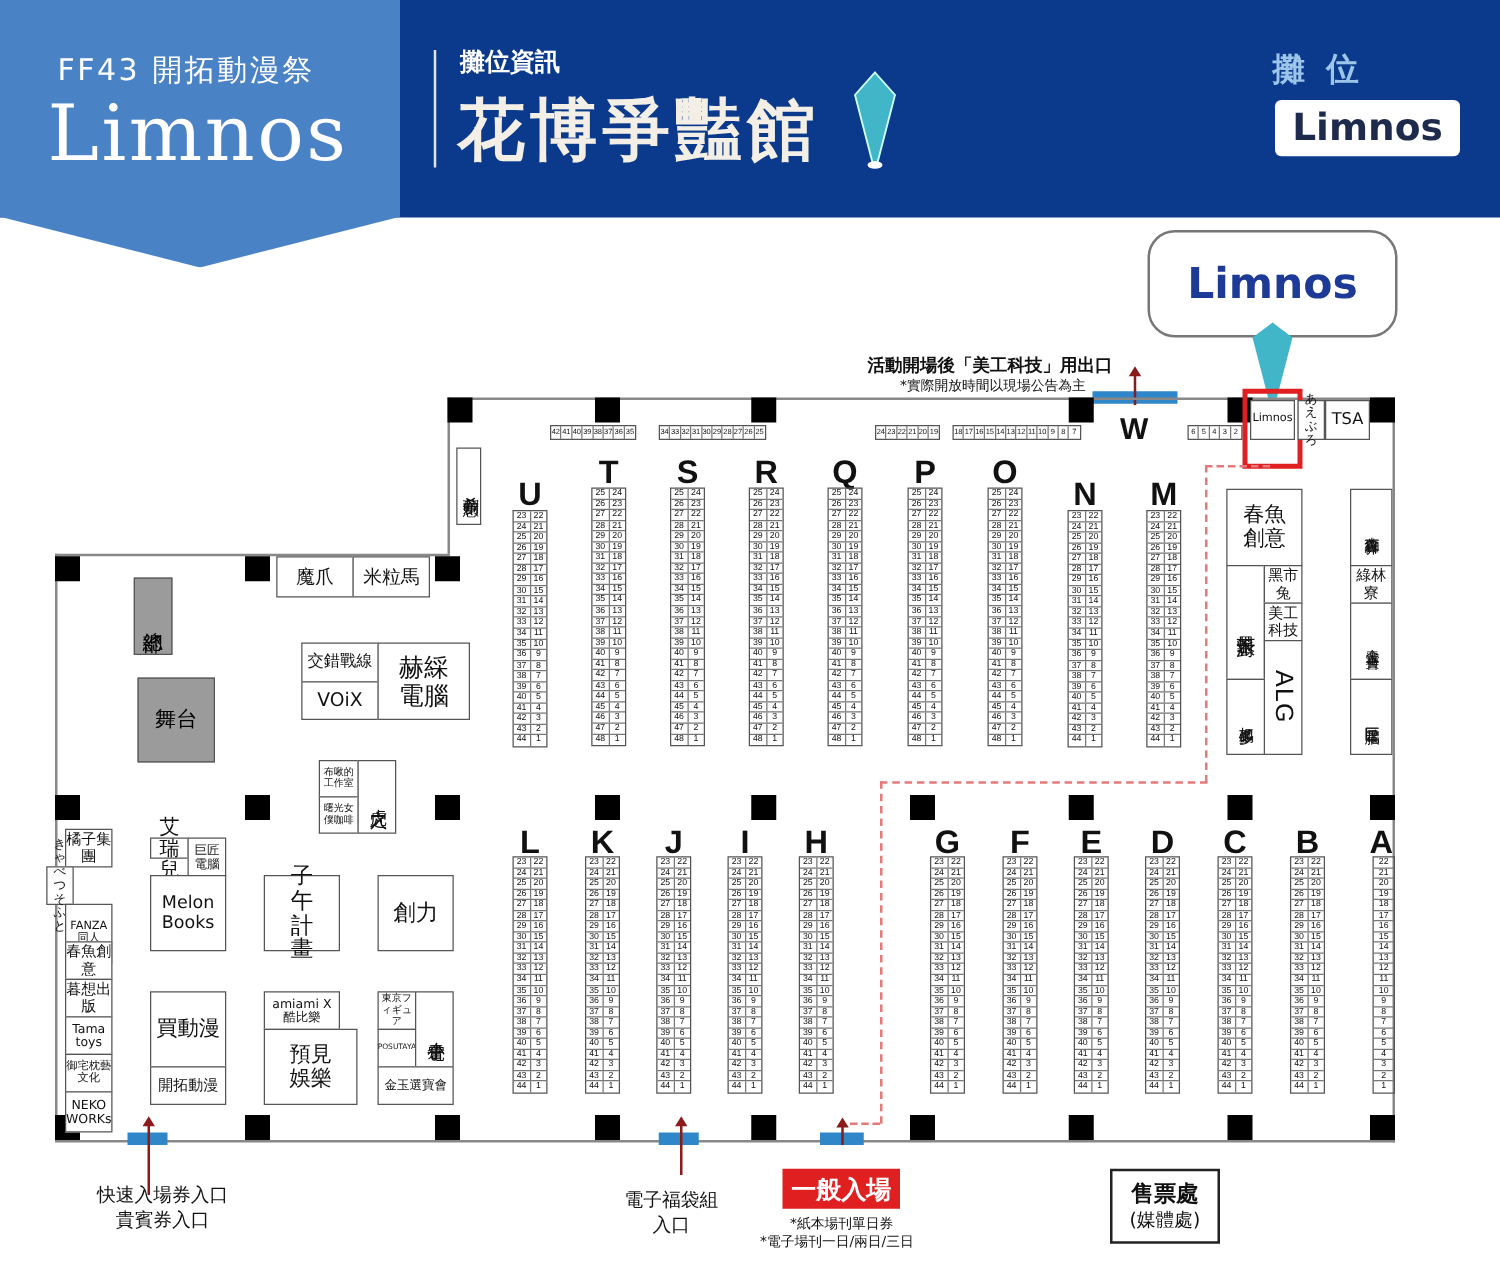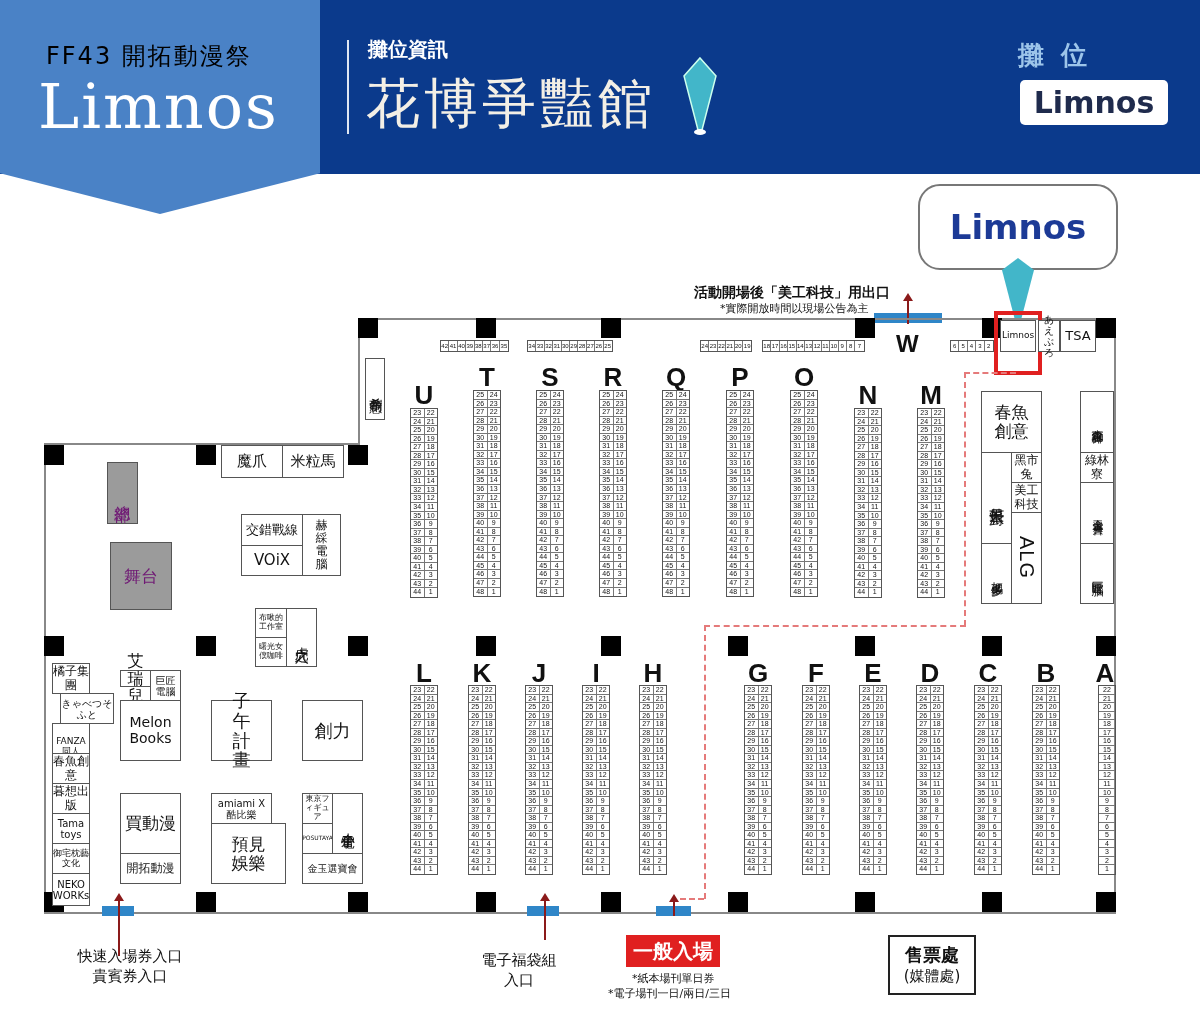--- a/index.html
+++ b/index.html
@@ -1,41 +1,41 @@
 <!DOCTYPE html>
 <html><head>
 <meta charset="utf-8">
 <style>
 *{box-sizing:border-box;margin:0;padding:0}
 body{width:1200px;height:1028px;background:#fff;position:relative;overflow:hidden;font-family:"DejaVu Sans","Liberation Sans",sans-serif;color:#111}
 .abs{position:absolute}
 
 #hdr{position:absolute;left:0;top:0;width:1200px;height:174px;background:#0b3a8c}
 #logo{position:absolute;left:0;top:0;width:320px;height:214px;background:#4a82c6;clip-path:polygon(0 0,100% 0,100% 81%,50% 100%,0 81%)}
-#logo .sub{position:absolute;left:46px;top:40px;color:#000000;font-size:24px;letter-spacing:2px}
+#logo .sub{position:absolute;left:46px;top:40px;color:#ffffff;font-size:24px;letter-spacing:2px}
 #logo .big{position:absolute;left:38px;top:70px;color:#fff;font-family:"DejaVu Serif",serif;font-size:62px;letter-spacing:2px}
 #hdr .sep{position:absolute;left:347px;top:40px;width:2px;height:94px;background:#dfe6f2}
 #hdr .kicker{position:absolute;left:368px;top:36px;color:#fff;font-size:20px;font-weight:bold}
-#hdr .venue{position:absolute;left:366px;top:68px;color:#f3efe6;font-size:54px;font-weight:normal;letter-spacing:4px}
+#hdr .venue{position:absolute;left:366px;top:68px;color:#f3efe6;font-size:54px;font-weight:bold;letter-spacing:4px}
 #hdr .dates{position:absolute;left:738px;top:84px;color:#fff;font-size:38px;font-weight:bold;letter-spacing:2px}
 #hdr .boothlbl{position:absolute;left:1018px;top:38px;color:#9dc5ea;font-size:26px;font-weight:bold;letter-spacing:4px}
 #hdr .boothbox{position:absolute;left:1020px;top:80px;width:148px;height:45px;background:#fff;border-radius:5px;color:#1f2b4d;font-size:30px;font-weight:bold;text-align:center;line-height:45px}
 .gem{position:absolute;left:682px;top:56px}
 
 .wall{position:absolute;background:#888}
 .pillar{position:absolute;width:20px;height:20px;background:#000}
 .col{position:absolute;border:1px solid #555}
 .col .r{display:flex;height:8.55px;border-bottom:1px solid #777}
 .col .r:last-child{border-bottom:none}
 .col .r span{flex:1;font-size:7px;line-height:8px;text-align:center;font-family:"Liberation Sans",sans-serif}
 .col .r span+span{border-left:1px solid #777}
 .rowlbl{position:absolute;font-family:"Liberation Sans",sans-serif;font-weight:bold;font-size:26px;width:30px;text-align:center}
 .box{position:absolute;border:1px solid #555;background:#fff;display:flex;align-items:center;justify-content:center;text-align:center;line-height:1.1}
 .vt{writing-mode:vertical-rl;letter-spacing:1px}
-.grey{background:#9b9b9b;color:#701a75}
+.grey{background:#9b9b9b;color:#000000}
 .topnum{position:absolute;display:flex;border:1px solid #555;height:12px}
 .topnum span{font-size:6px;width:8.4px;text-align:center;line-height:11px;border-right:1px solid #777;font-family:"Liberation Sans",sans-serif}
 .topnum span:last-child{border-right:none}
 .door{position:absolute;background:#2f86c8;height:10px}
 .arrow{position:absolute;width:2px;background:#8b1a1a}
 .arrow:before{content:"";position:absolute;left:-4px;top:-7px;border-left:5px solid transparent;border-right:5px solid transparent;border-bottom:8px solid #8b1a1a}
 .lbl{position:absolute;text-align:center;font-size:15px;line-height:1.35}
 .dash{position:absolute;border-color:#e57a7a;border-style:dashed;border-width:0}
 </style>
 </head>
@@ -2109,38 +2109,38 @@
     </div>
   </div>
 
 <div class="box vt" style="left:365px;top:358px;width:20px;height:62px;font-size:13px">希萌創意</div>
 <div class="box" style="left:221px;top:445px;width:62px;height:33px;font-size:15px">魔爪</div>
 <div class="box" style="left:282px;top:445px;width:62px;height:33px;font-size:15px">米粒馬</div>
 <div class="box grey vt" style="left:107px;top:462px;width:31px;height:62px;font-size:16px">總部</div>
 <div class="box grey" style="left:110px;top:542px;width:62px;height:68px;font-size:17px">舞台</div>
 <div class="box" style="left:241px;top:514px;width:62px;height:32px;font-size:13px">交錯戰線</div>
 <div class="box" style="left:241px;top:545px;width:62px;height:31px;font-size:15px">VOiX</div>
-<div class="box" style="left:302px;top:514px;width:39px;height:62px;font-size:12px;padding:0 10px">赫綵電腦</div>
+<div class="box" style="left:302px;top:514px;width:74px;height:62px;font-size:20px;padding:0 10px">赫綵電腦</div>
 <div class="box" style="left:255px;top:608px;width:32px;height:30px;font-size:8px">布啾的工作室</div>
 <div class="box" style="left:255px;top:637px;width:32px;height:30px;font-size:8px">曙光女僕咖啡</div>
 <div class="box vt" style="left:286px;top:608px;width:31px;height:59px;font-size:14px">虎之穴</div>
 
 <div class="box" style="left:981px;top:391px;width:61px;height:62px;font-size:17px;padding:0 8px">春魚創意</div>
 <div class="box vt" style="left:981px;top:452px;width:31px;height:92px;font-size:15px">芒果派對</div>
 <div class="box" style="left:1011px;top:452px;width:31px;height:31px;font-size:12px">黑市兔</div>
 <div class="box" style="left:1011px;top:482px;width:31px;height:31px;font-size:12px">美工科技</div>
 <div class="box vt" style="left:1011px;top:512px;width:31px;height:92px;font-size:20px;font-family:'Liberation Sans',sans-serif">ALG</div>
 <div class="box vt" style="left:981px;top:543px;width:31px;height:61px;font-size:12px">加碼多多</div>
 <div class="box vt" style="left:1080px;top:391px;width:34px;height:62px;font-size:12px">森蘿御界</div>
 <div class="box" style="left:1080px;top:452px;width:34px;height:31px;font-size:12px">綠林寮</div>
 <div class="box vt" style="left:1080px;top:482px;width:34px;height:62px;font-size:11px">金玉選寶會</div>
 <div class="box vt" style="left:1080px;top:543px;width:34px;height:61px;font-size:12px">巨匠電腦</div>
 
 <div class="box" style="left:52px;top:663px;width:38px;height:31px;font-size:12px">橘子集團</div>
-<div class="box" style="left:60px;top:693px;width:54px;height:31px;font-size:10px">きゃべつそふと</div>
+<div class="box" style="left:37px;top:693px;width:22px;height:31px;font-size:10px">きゃべつそふと</div>
 <div class="box" style="left:52px;top:723px;width:38px;height:48px;font-size:9px">FANZA同人</div>
 <div class="box" style="left:52px;top:753px;width:38px;height:31px;font-size:12px">春魚創意</div>
 <div class="box" style="left:52px;top:783px;width:38px;height:31px;font-size:12px">暮想出版</div>
 <div class="box" style="left:52px;top:813px;width:38px;height:31px;font-size:10px">Tama toys</div>
 <div class="box" style="left:52px;top:843px;width:38px;height:31px;font-size:9px">御宅枕藝文化</div>
 <div class="box" style="left:52px;top:873px;width:38px;height:33px;font-size:10px">NEKO WORKs</div>
 
 <div class="box" style="left:120px;top:670px;width:31px;height:17px;font-size:16px">艾瑞兒</div>
 <div class="box" style="left:150px;top:670px;width:31px;height:31px;font-size:10px">巨匠電腦</div>
 <div class="box" style="left:120px;top:700px;width:61px;height:61px;font-size:14px;padding:0 6px">Melon Books</div>
@@ -2157,21 +2157,21 @@
 
 <div class="door" style="left:102px;top:925px;width:32px;margin-top:-19px"></div>
 <div class="arrow" style="left:118px;top:900px;height:56px"></div>
 <div class="lbl" style="left:60px;top:946px;width:140px">
     <div>快速入場券入口</div>
     <div>貴賓券入口</div>
   </div>
 
 <div class="door" style="left:527px;top:906px;width:32px"></div>
 <div class="arrow" style="left:544px;top:900px;height:40px"></div>
-<div class="lbl" style="left:464px;top:950px;width:110px">
+<div class="lbl" style="left:482px;top:950px;width:110px">
     <div>電子福袋組</div>
     <div>入口</div>
   </div>
 
 <div class="door" style="left:656px;top:906px;width:35px"></div>
 <div class="arrow" style="left:673px;top:901px;height:15px"></div>
 <div class="abs" style="left:626px;top:935px;width:94px;height:32px;background:#e02020;color:#fff;font-size:20px;font-weight:bold;text-align:center;line-height:32px">一般入場</div>
 <div class="abs" style="left:632px;top:971px;font-size:11px">*紙本場刊單日券</div>
 <div class="abs" style="left:608px;top:986px;font-size:11px">*電子場刊一日/兩日/三日</div>
 

